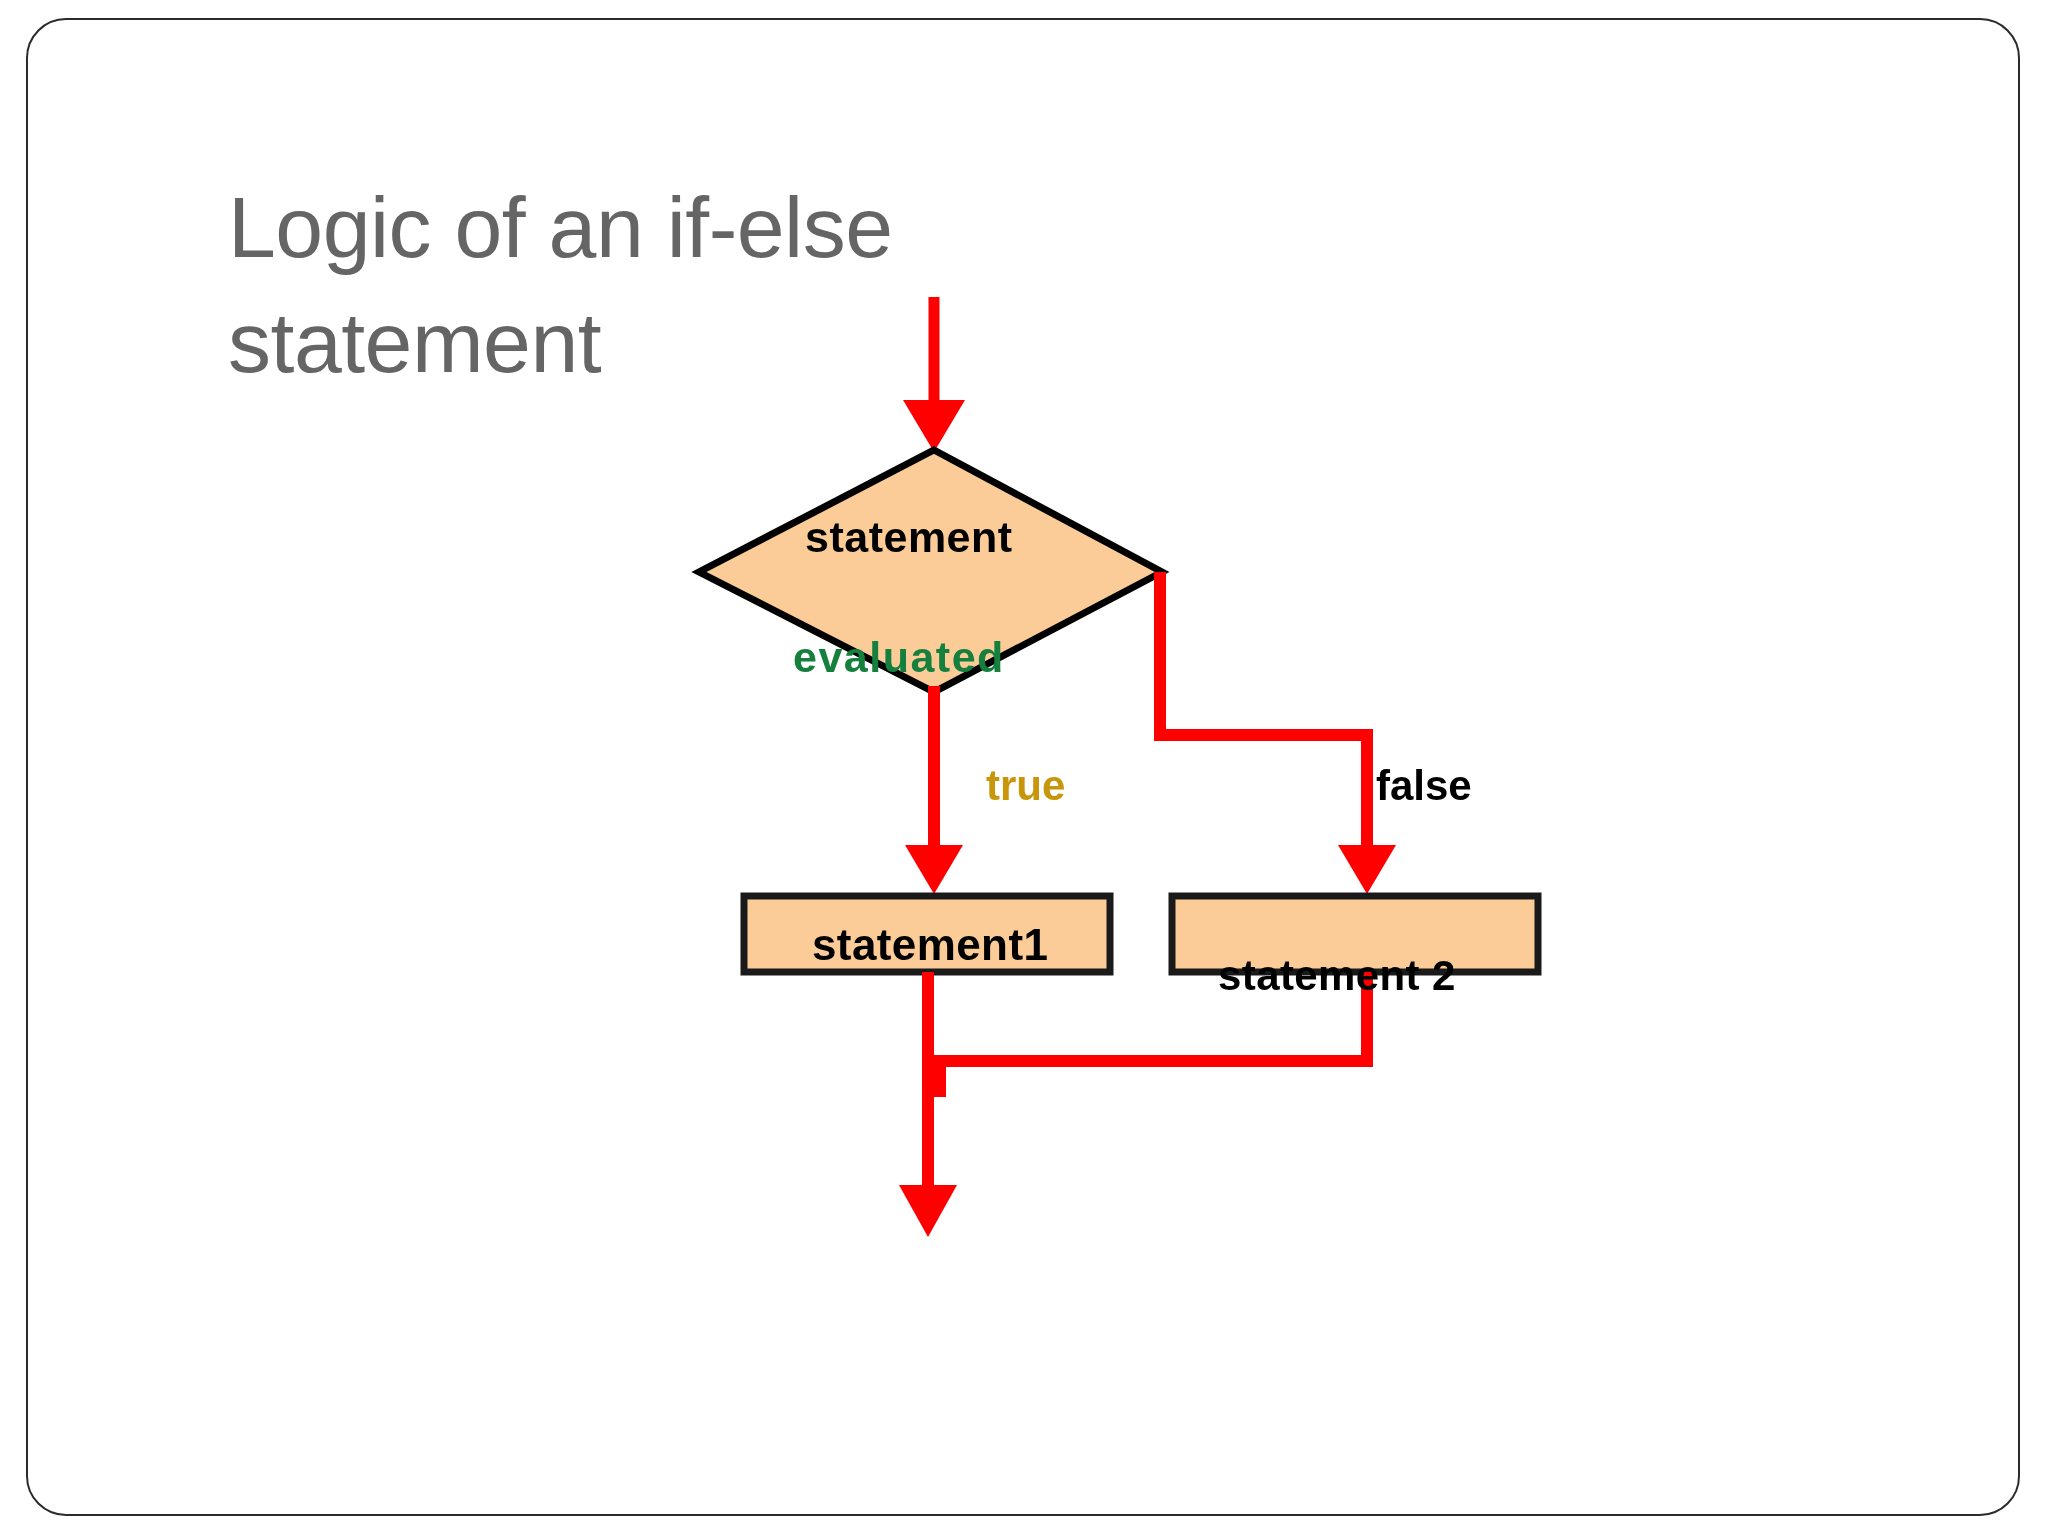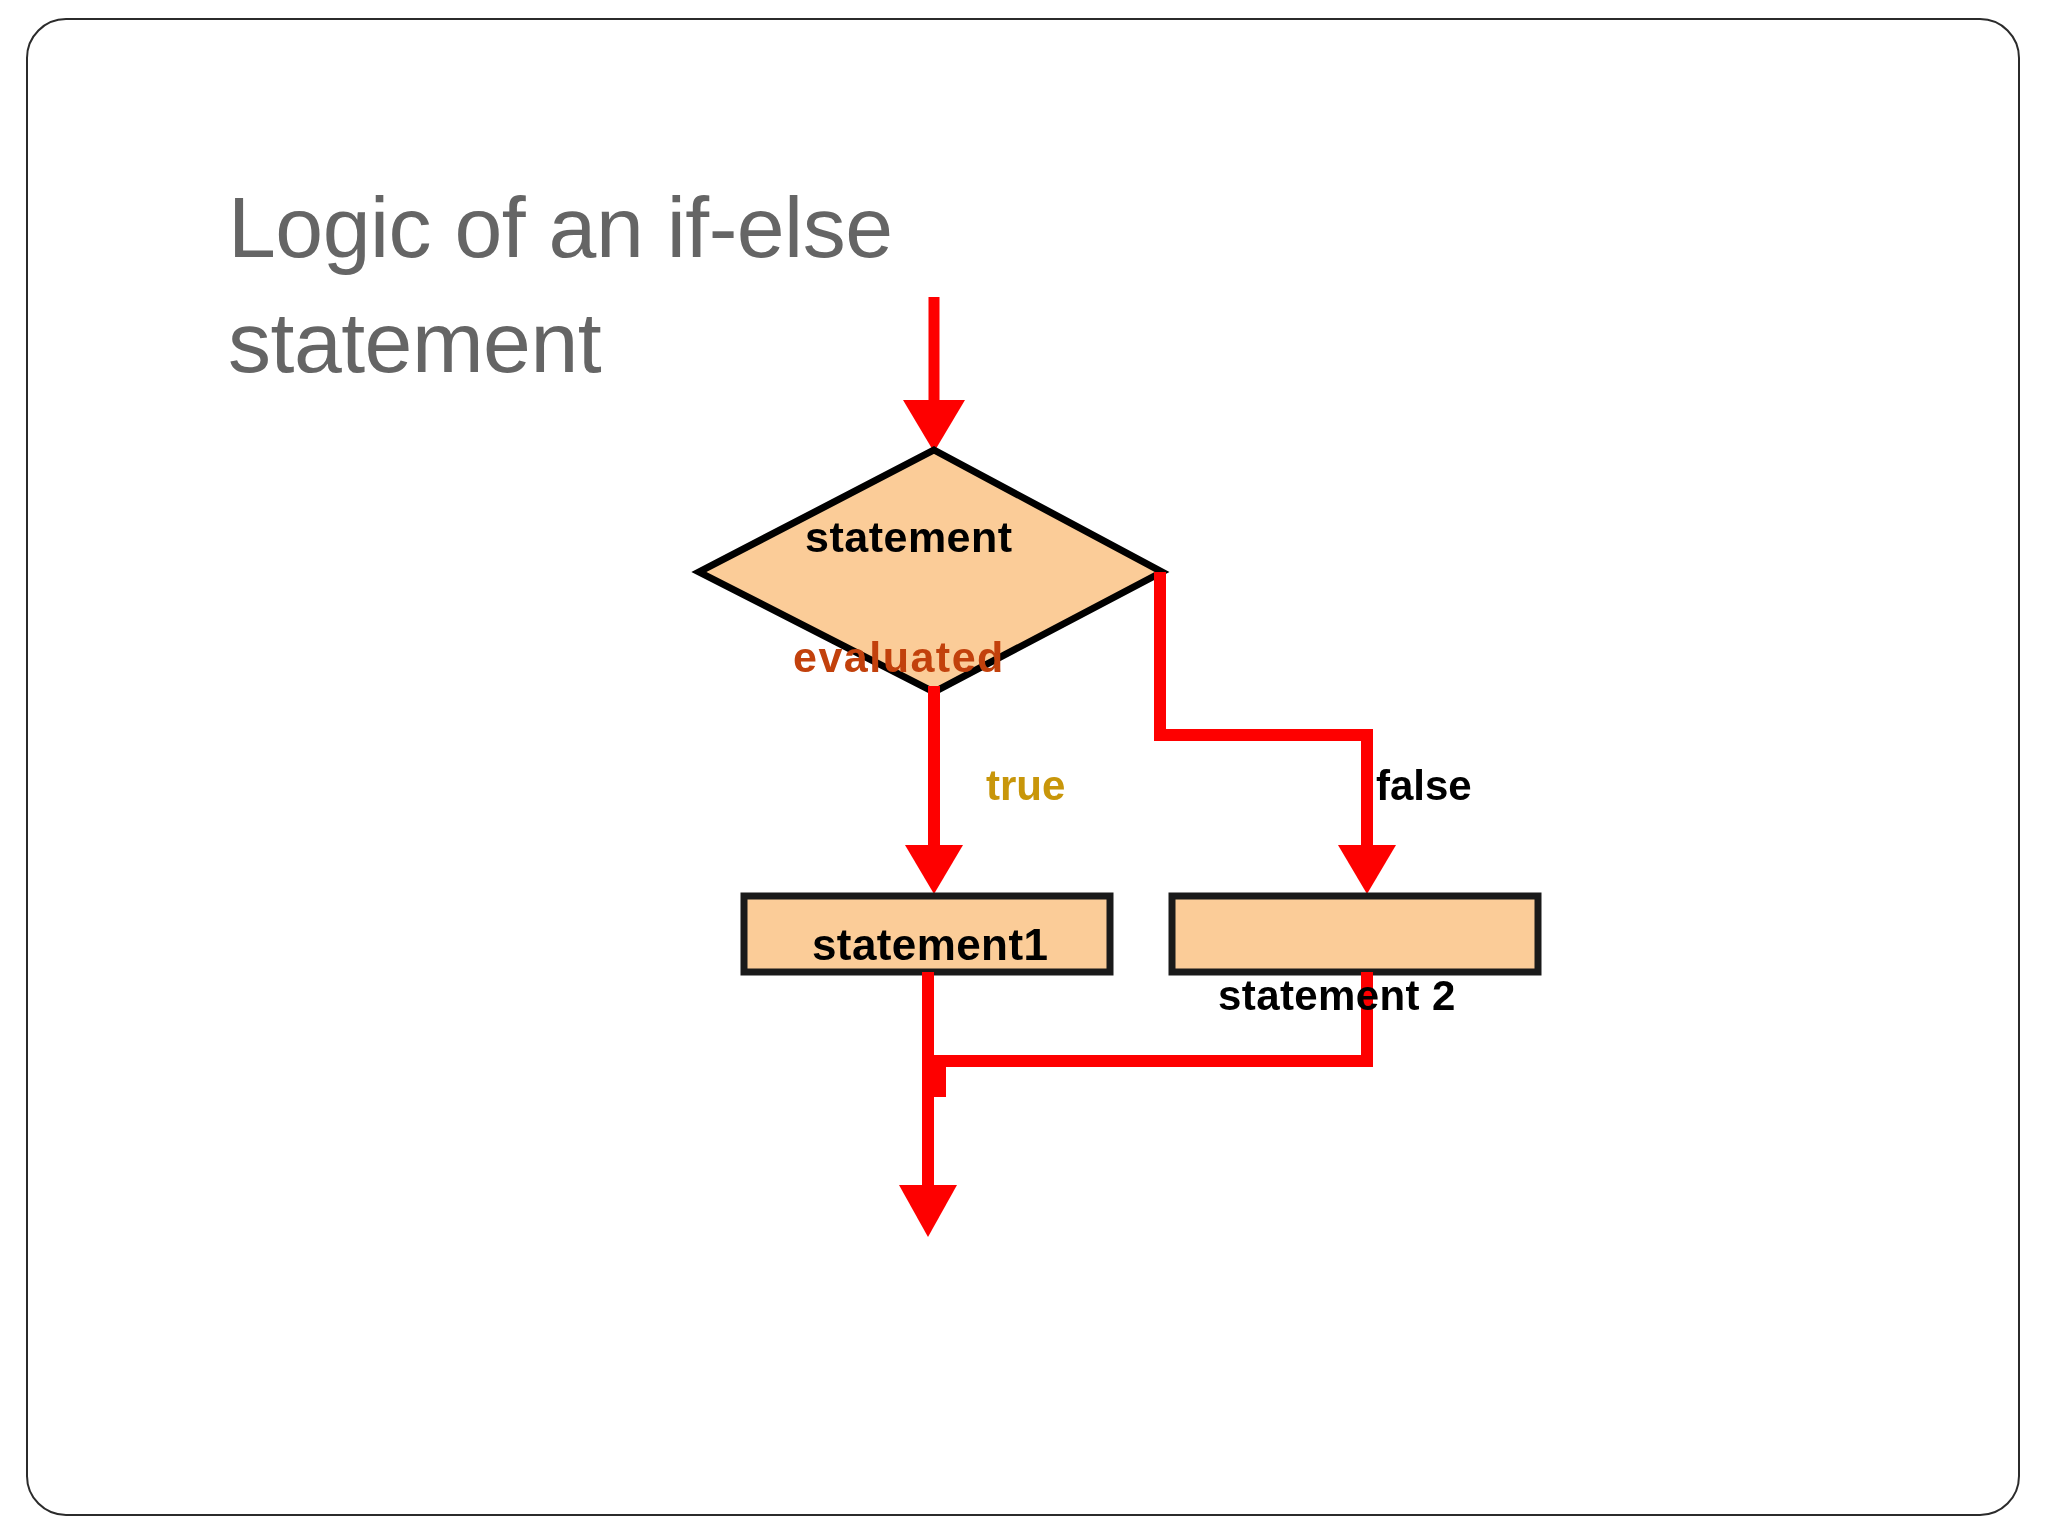--- a/index.html
+++ b/index.html
@@ -83,21 +83,21 @@
   #label-statement1 {
     left: 778px;
     top: 920px;
     font-size: 44px;
     letter-spacing: 0.4px;
     margin-left: 34px;
   }
 
   #label-statement2 {
     left: 1218px;
-    top: 972px;
+    top: 952px;
     font-size: 42px;
     letter-spacing: 0.4px;
   }
 
   .branch-label {
     position: absolute;
     font-weight: bold;
     font-size: 42px;
     font-family: "Liberation Sans", sans-serif;
     white-space: nowrap;
@@ -154,21 +154,21 @@
 
     <g>
       <line x1="928" y1="972" x2="928" y2="1200" stroke="#fe0000" stroke-width="12"></line>
       <polygon points="928,1237 899,1185 957,1185" fill="#fe0000"></polygon>
     </g>
 
   </svg>
 
   <div class="node-label" id="label-condition" style="color: rgb(0, 0, 0);">statement</div>
 
-  <div class="node-label" id="label-evaluated" style="color: #c2410c;">evaluated</div>
+  <div class="node-label" id="label-evaluated" style="color: #15803d;">evaluated</div>
 
   <div class="branch-label" id="label-true" style="color: rgb(200, 150, 10);">true</div>
 
   <div class="branch-label" id="label-false" style="color: #000000;">false</div>
 
   <div class="node-label" id="label-statement1" style="color: rgb(0, 0, 0);">statement1</div>
 
   <div class="node-label" id="label-statement2" style="color: rgb(0, 0, 0);">statement 2</div>
 
 </div>

